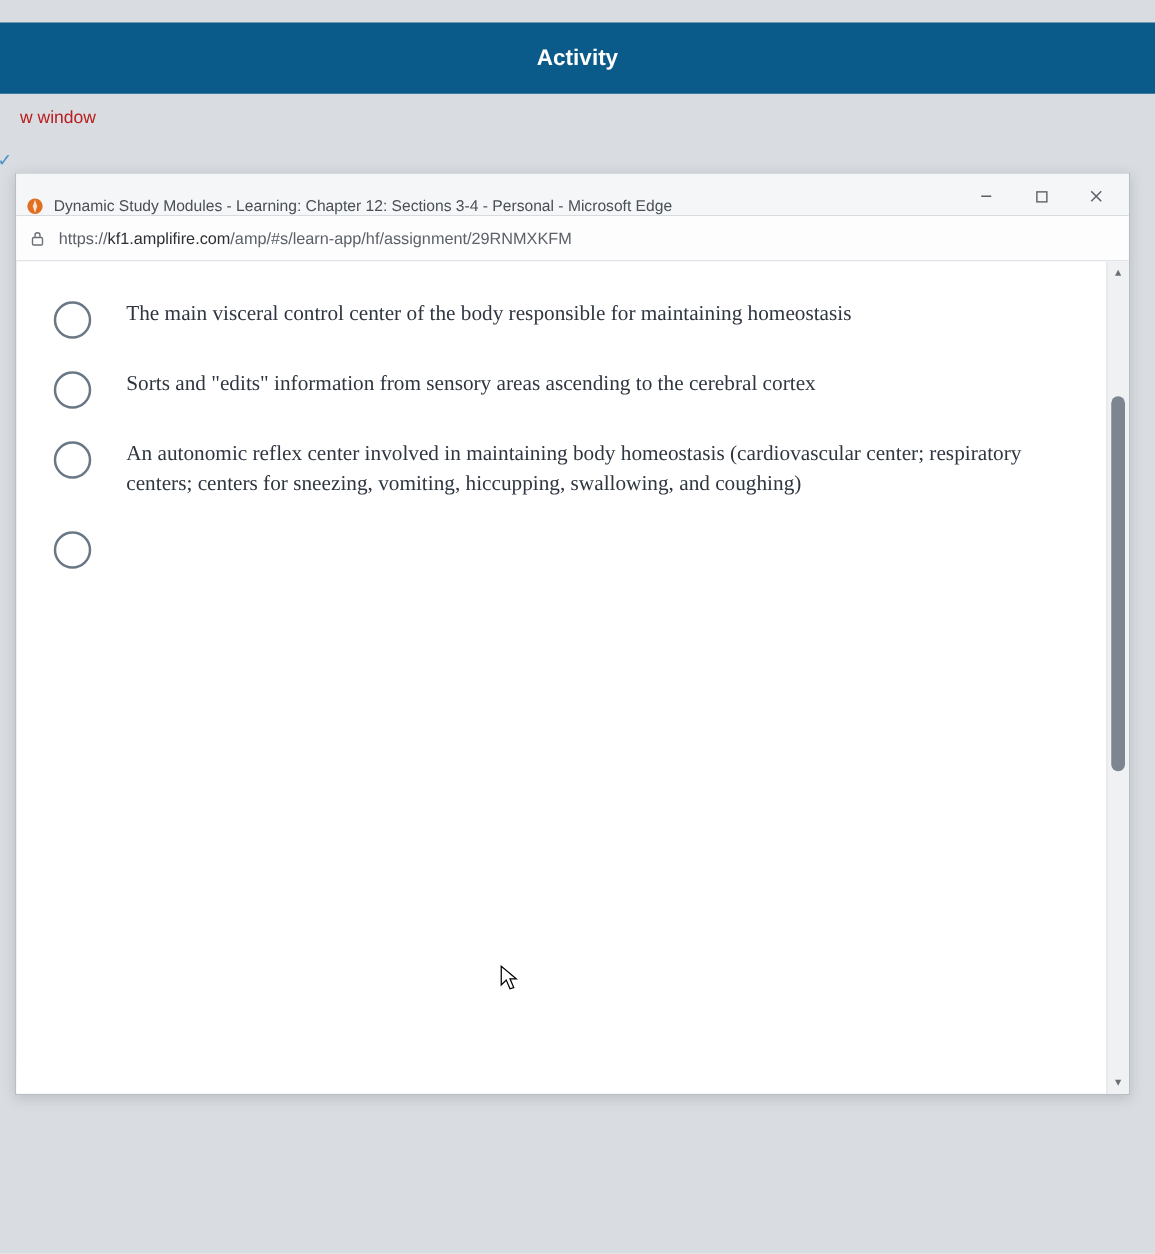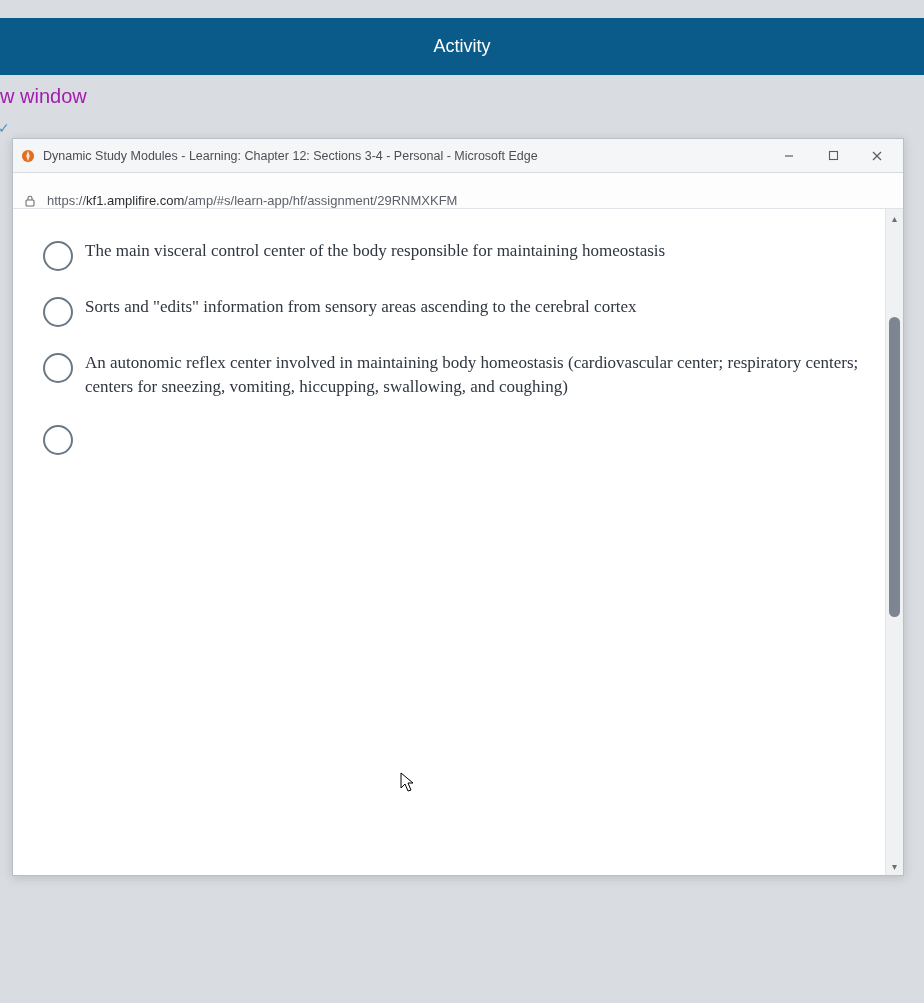--- a/index.html
+++ b/index.html
@@ -8,45 +8,45 @@
     background: #d9dde1;
     width: 924px;
     height: 1003px;
     overflow: hidden;
     position: relative;
   }
   .activity-bar {
     background: #0a5a8a;
     color: #fff;
     text-align: center;
-    font-weight: 400;
+    font-weight: 700;
     font-size: 18px;
     padding: 18px 0;
     margin-top: 18px;
   }
   .bg-label {
-    font-size: 20px;
-    color: #a21caf;
-    padding: 10px 0 6px 0;
+    font-size: 14px;
+    color: #b91c1c;
+    padding: 10px 0 6px 16px;
   }
   .window {
     position: absolute;
     top: 138px;
     left: 12px;
     width: 892px;
     background: #fff;
     border: 1px solid #b9bfc7;
     box-shadow: 0 2px 10px rgba(0,0,0,.15);
     display: flex;
     flex-direction: column;
     height: 738px;
   }
   .titlebar {
     display: flex;
-    align-items: center;
+    align-items: flex-end;
     height: 34px;
     border-bottom: 1px solid #d7dbe0;
     background: #f5f6f8;
     padding: 0 4px 0 8px;
     font-size: 12.5px;
     color: #4a4f55;
   }
   .titlebar .favicon {
     width: 14px; height: 14px;
     margin-right: 8px;
@@ -54,21 +54,21 @@
   }
   .titlebar .title { flex: 1 1 auto; white-space: nowrap; overflow: hidden; text-overflow: ellipsis; }
   .winbtn {
     width: 44px; height: 30px;
     display: flex; align-items: center; justify-content: center;
     color: #5a5f66;
     font-size: 13px;
   }
   .addrbar {
     display: flex;
-    align-items: flex-end;
+    align-items: center;
     height: 36px;
     padding: 0 10px;
     border-bottom: 1px solid #e0e3e7;
     font-size: 13px;
     color: #5c6168;
     gap: 10px;
     background: #fdfdfe;
   }
   .addrbar .lock {
     width: 14px; height: 14px; color: #6b7075;
@@ -98,21 +98,21 @@
     padding-top: 4px;
   }
   .options {
     flex: 1 1 auto;
     display: flex;
     flex-direction: column;
     gap: 24px;
   }
   .option {
     display: flex;
-    gap: 12px;
+    gap: 28px;
     align-items: flex-start;
   }
   .radio {
     width: 30px; height: 30px;
     border: 2px solid #6a7886;
     border-radius: 50%;
     flex: none;
     margin-top: 2px;
     background: #fff;
   }

